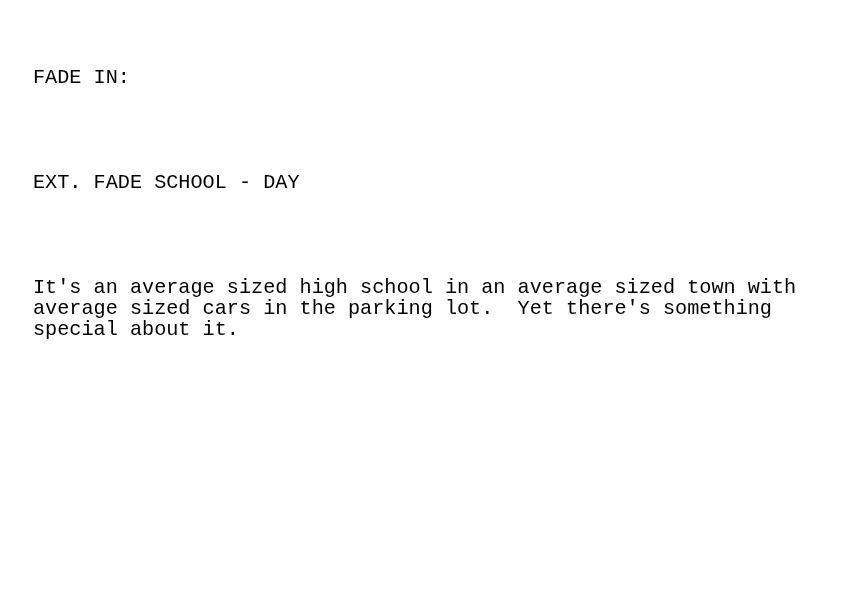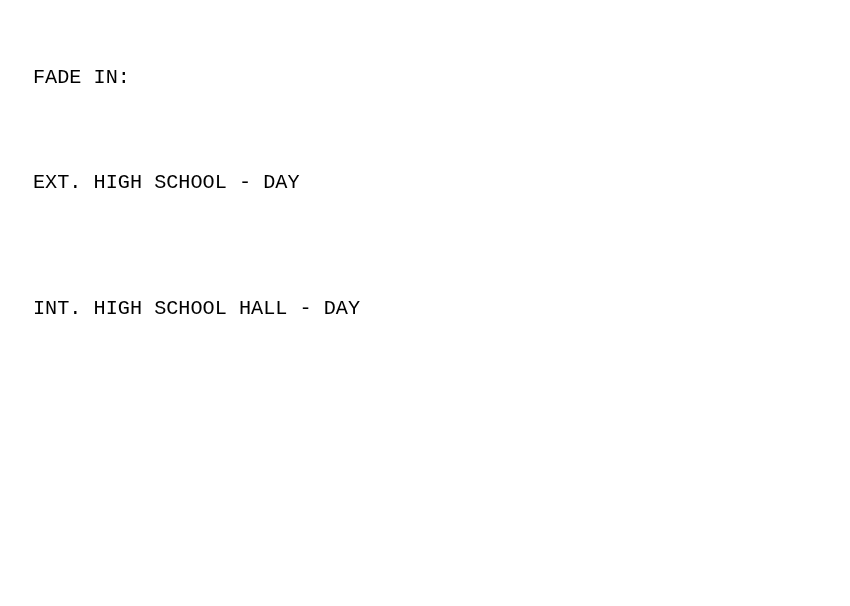--- a/index.html
+++ b/index.html
@@ -32,24 +32,26 @@
     margin-left: 0;
   }
 </style>
 </head>
 <body>
 
 <div class="page">
 
   <div class="block transition">FADE IN:</div>
 
-  <div class="block scene-heading">EXT. HIGH SCHOOL - DAY</div>
+  <div class="block scene-heading">EXT. FADE SCHOOL - DAY</div>
 
+  <div class="block action">It's an average sized high school in an average sized town with
+average sized cars in the parking lot.  Yet there's something
+special about it.</div>
 
-  <div class="block scene-heading">INT. HIGH SCHOOL HALL - DAY</div>
 
 
   
 
   
 
   
 
 </div>
 

